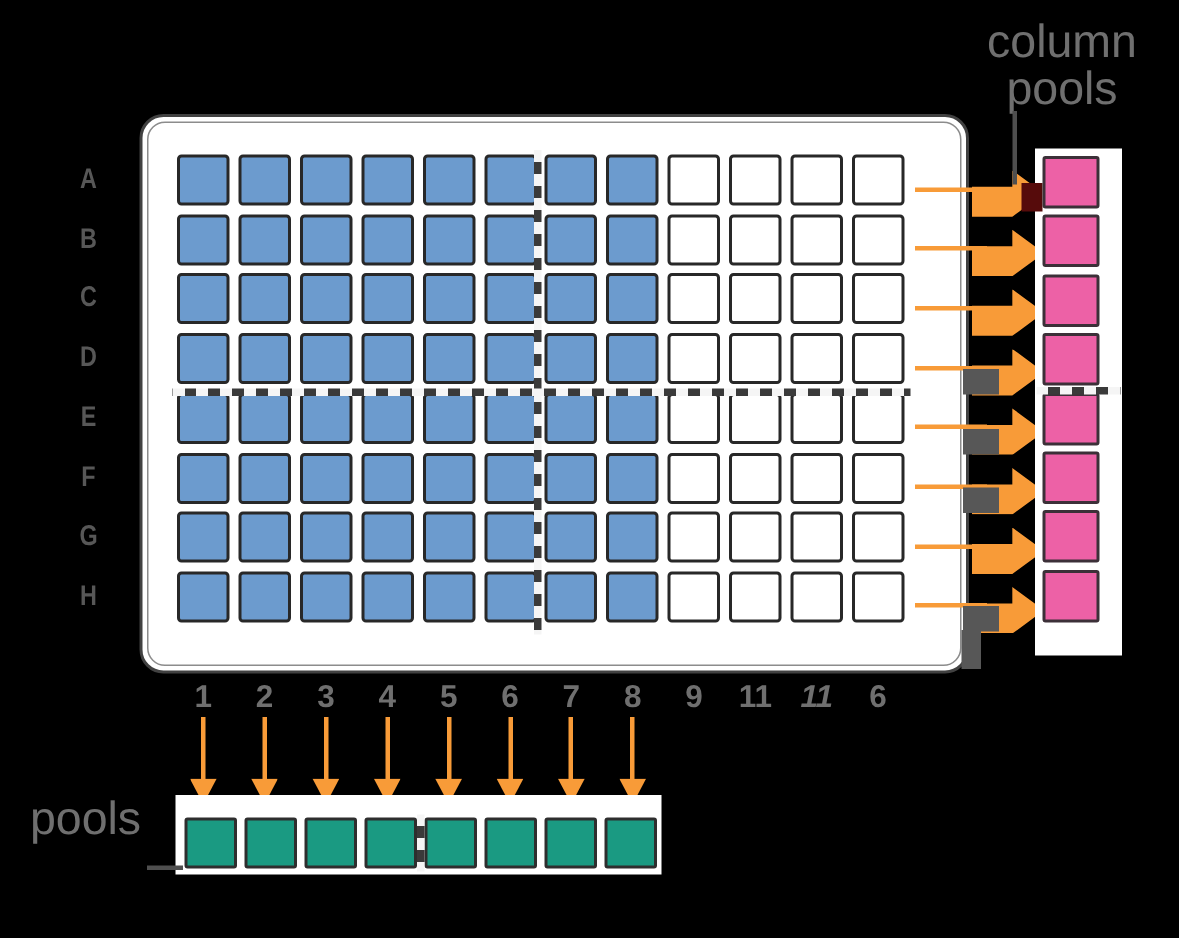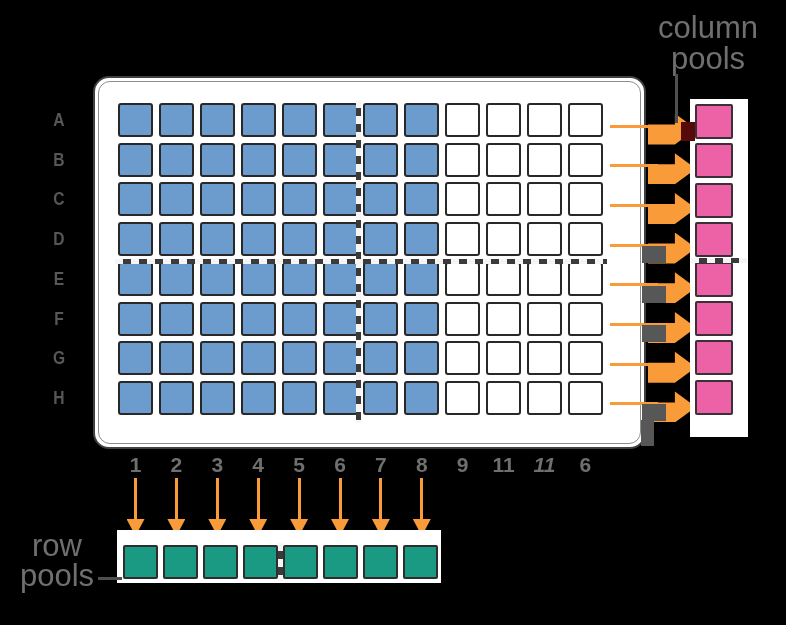--- a/index.html
+++ b/index.html
@@ -254,18 +254,17 @@
       <div class="pool-square" style="left: 203px; top: 545px; width: 31px; height: 30px; background: rgb(26, 154, 130); border-color: rgb(46, 46, 46);"></div>
       <div class="pool-square" style="left: 243px; top: 545px; width: 31px; height: 30px; background: rgb(26, 154, 130); border-color: rgb(46, 46, 46);"></div>
       <div class="pool-square" style="left: 283px; top: 545px; width: 31px; height: 30px; background: rgb(26, 154, 130); border-color: rgb(46, 46, 46);"></div>
       <div class="pool-square" style="left: 323px; top: 545px; width: 31px; height: 30px; background: rgb(26, 154, 130); border-color: rgb(46, 46, 46);"></div>
       <div class="pool-square" style="left: 363px; top: 545px; width: 31px; height: 30px; background: rgb(26, 154, 130); border-color: rgb(46, 46, 46);"></div>
       <div class="pool-square" style="left: 403px; top: 545px; width: 31px; height: 30px; background: rgb(26, 154, 130); border-color: rgb(46, 46, 46);"></div>
     </div>
   <div class="dash-v" id="green-dash" style="left: 278px; top: 543px; height: 38px; background: repeating-linear-gradient(rgb(245, 245, 245) 0px, rgb(245, 245, 245) 8px, rgb(58, 58, 58) 8px, rgb(58, 58, 58) 16px);"></div>
 
   <div class="big-label" id="row-pools-label" style="left: 6px; top: 531px; width: 102px; line-height: 30px; color: rgb(111, 111, 111);">
-    <div>row</div>
     <div>pools</div>
   </div>
   <div class="connector" style="left:98px;top:577px;width:24px;height:3px;"></div>
 
 </div>
 
 </body></html>

